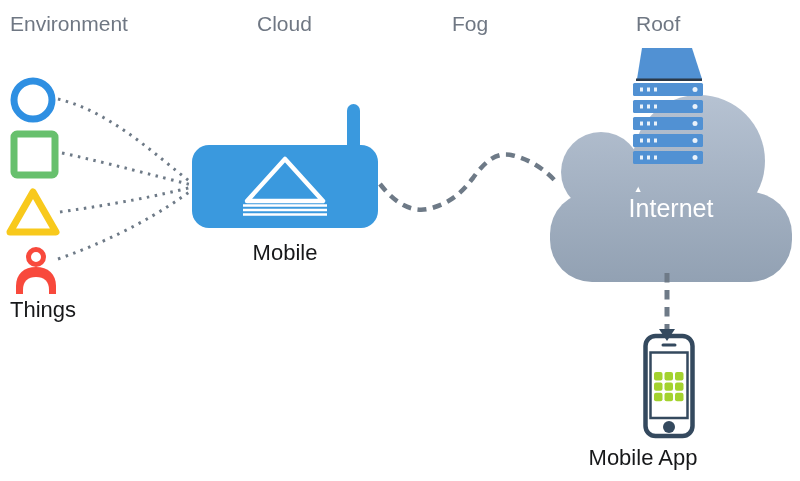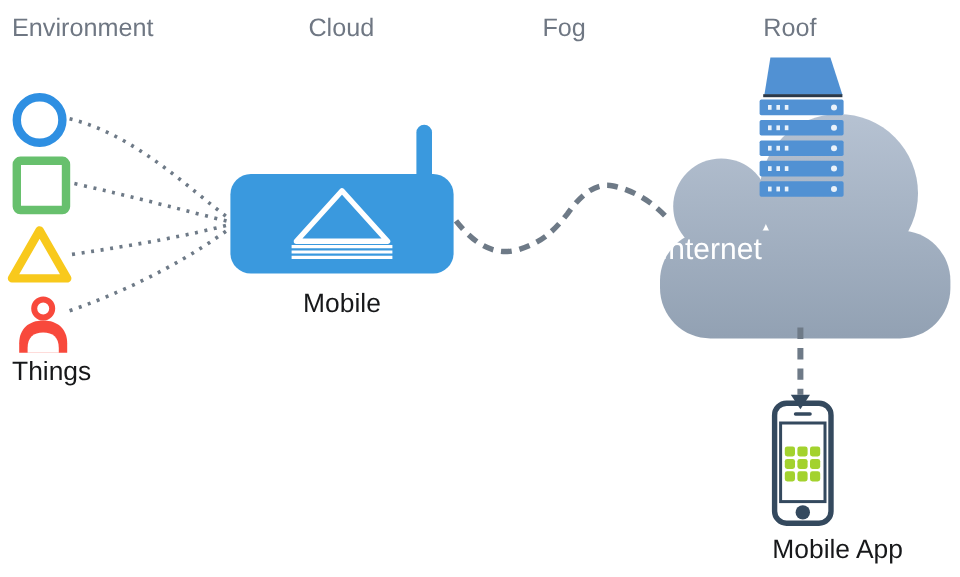--- a/index.html
+++ b/index.html
@@ -7,21 +7,21 @@
     position:relative;
     width:800px;height:481px;
     background:#ffffff;
     font-family:"Liberation Sans", sans-serif;
     overflow:hidden;
   }
   .layer{position:absolute;left:0;top:0;}
   .lbl{position:absolute;white-space:nowrap;}
   .zone-lbl{font-size:21px;color:var(--zone-label-gray);}
   .node-lbl{font-size:22px;color:var(--text-black);text-align:center;}
-  .center{}
+  .center{text-align:center;}
   .internet-lbl{font-size:25px;color:var(--white);}
 
   
   .dotted{stroke:var(--connector-gray);stroke-width:3;fill:none;stroke-dasharray:2.5 5.5;}
   .dashed{stroke:var(--connector-gray);stroke-width:4.5;fill:none;stroke-dasharray:9 6.5;stroke-linecap:butt;}
   .vdash{stroke:var(--connector-gray);stroke-width:5;fill:none;stroke-dasharray:9.5 7.5;}
   .arrow{fill:var(--phone-navy);}
   .thing-circle{stroke:var(--thing-blue);stroke-width:7;fill:none;}
   .thing-square{stroke:var(--thing-green);stroke-width:7;fill:none;}
   .thing-triangle{stroke:var(--thing-yellow);stroke-width:7;fill:none;stroke-linejoin:round;}
@@ -156,15 +156,15 @@
 
     <g>
       <line class="vdash" x1="667" y1="273" x2="667" y2="329"></line>
       <polygon class="arrow" points="659,329 675,329 667,341"></polygon>
     </g>
   </svg>
 
   <div class="lbl node-lbl" style="left:10px;top:297px;">Things</div>
   <div class="lbl node-lbl center" style="left:192px;top:240px;width:186px;">Mobile</div>
   <div class="lbl internet-lbl center" style="left:550px;top:194px;width:242px;">Internet</div>
-  <div class="lbl node-lbl center" style="left:628px;top:445px;width:140px;">Mobile App</div>
+  <div class="lbl node-lbl center" style="left:573px;top:445px;width:140px;">Mobile App</div>
 
 </div>
 
 </body></html>

